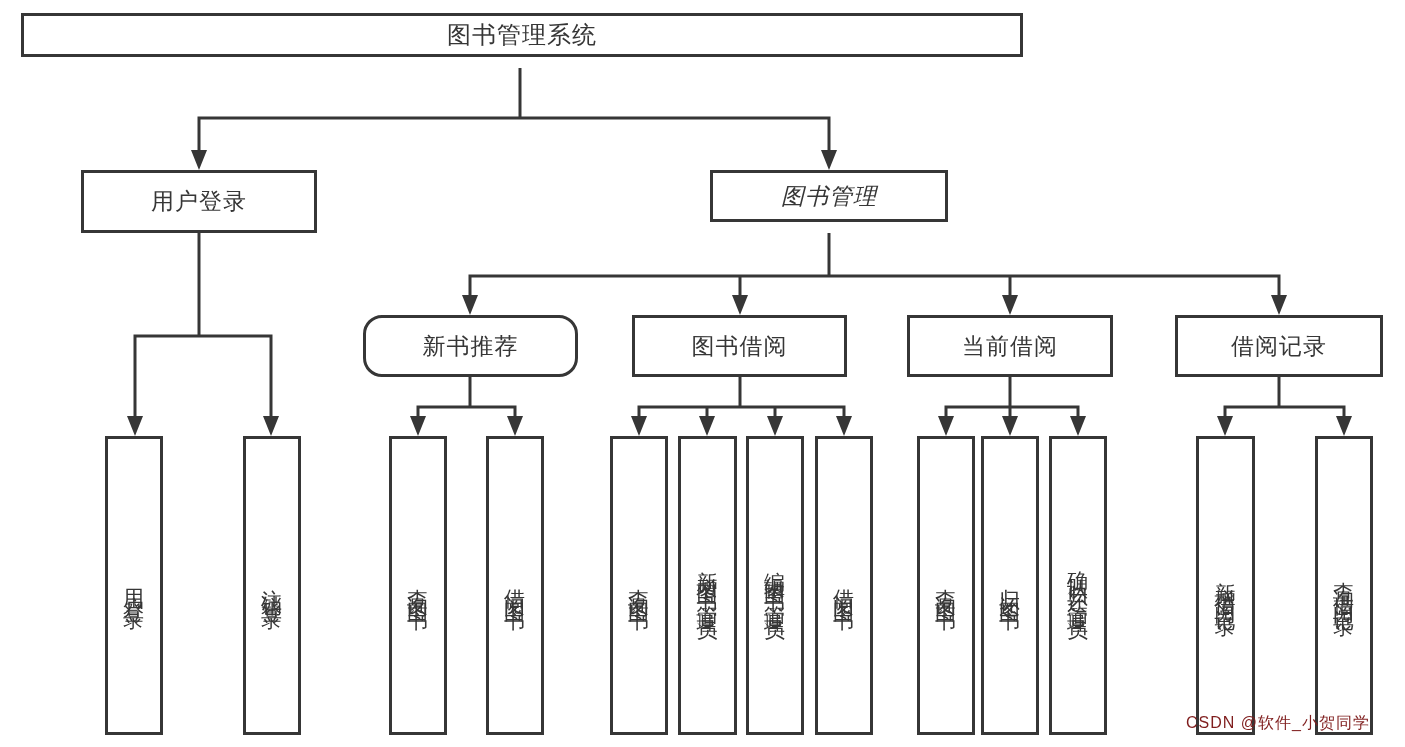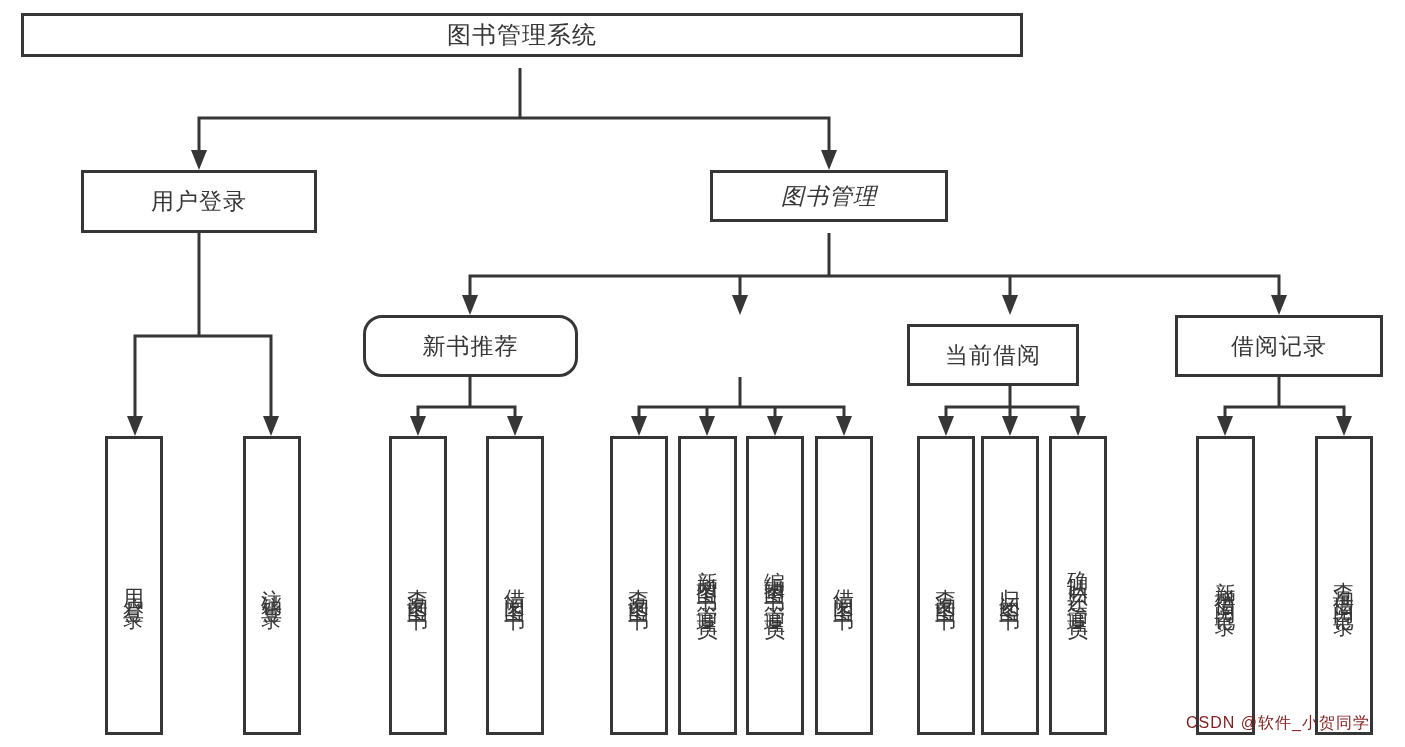--- a/index.html
+++ b/index.html
@@ -140,21 +140,24 @@
   <div class="hbox" style="left:81px; top:170px; width:236px; height:63px;">
     <span>用户登录</span>
   </div>
   <div class="hbox" style="left:710px; top:170px; width:238px; height:52px;font-style:italic;">
     <span>图书管理</span>
   </div>
 
   <div class="hbox" style="left:363px; top:315px; width:215px; height:62px;border-radius:19px;">
     <span>新书推荐</span>
   </div>
-  <div class="hbox" style="left:907px; top:324px; width:172px; height:62px;">
+  <div class="hbox" style="left:632px; top:315px; width:215px; height:62px;">
+    <span>图书借阅</span>
+  </div>
+  <div class="hbox" style="left:907px; top:315px; width:206px; height:62px;">
     <span>当前借阅</span>
   </div>
   <div class="hbox" style="left:1175px; top:315px; width:208px; height:62px;">
     <span>借阅记录</span>
   </div>
 
   <div class="vbox" style="left:105px; width:58px;">
     <span>用户登录</span>
   </div>
   <div class="vbox" style="left:243px; width:58px;">

